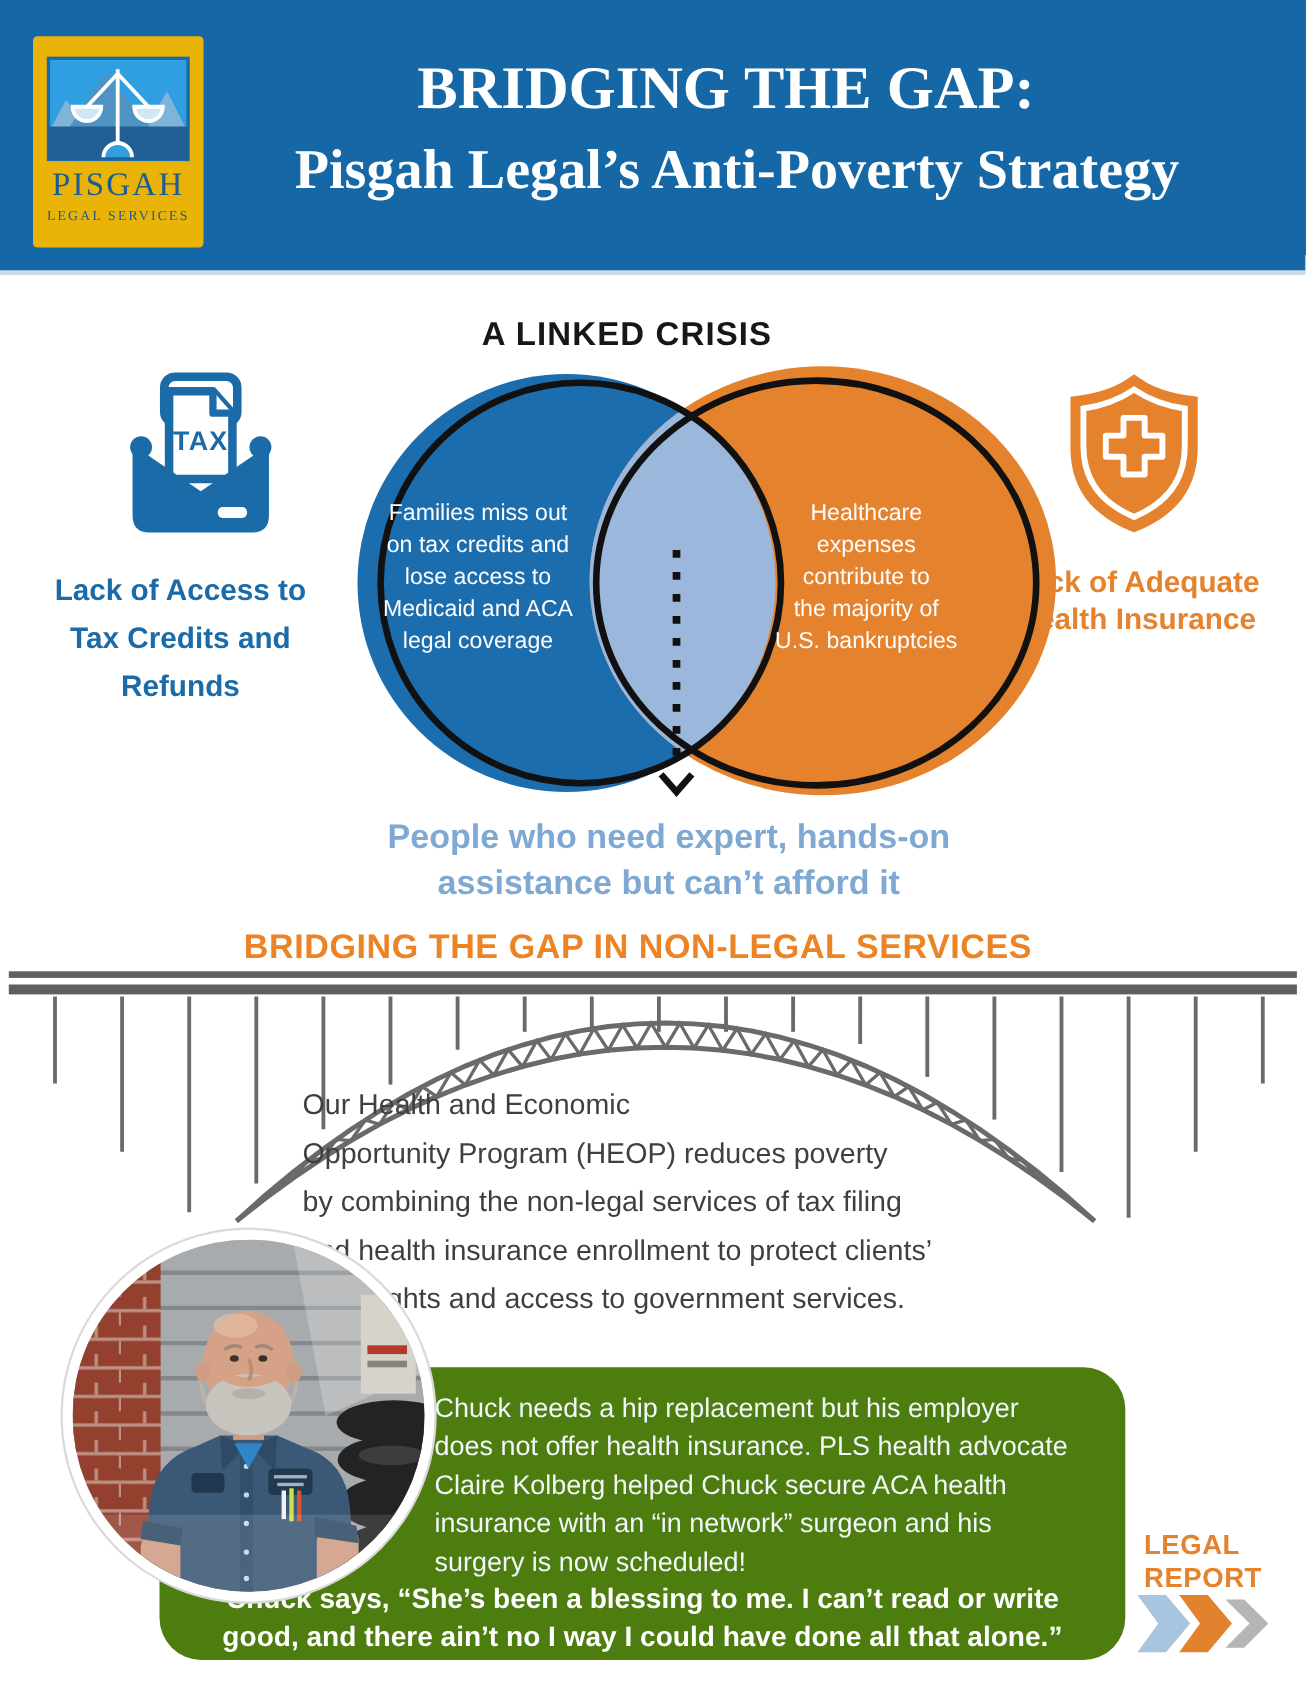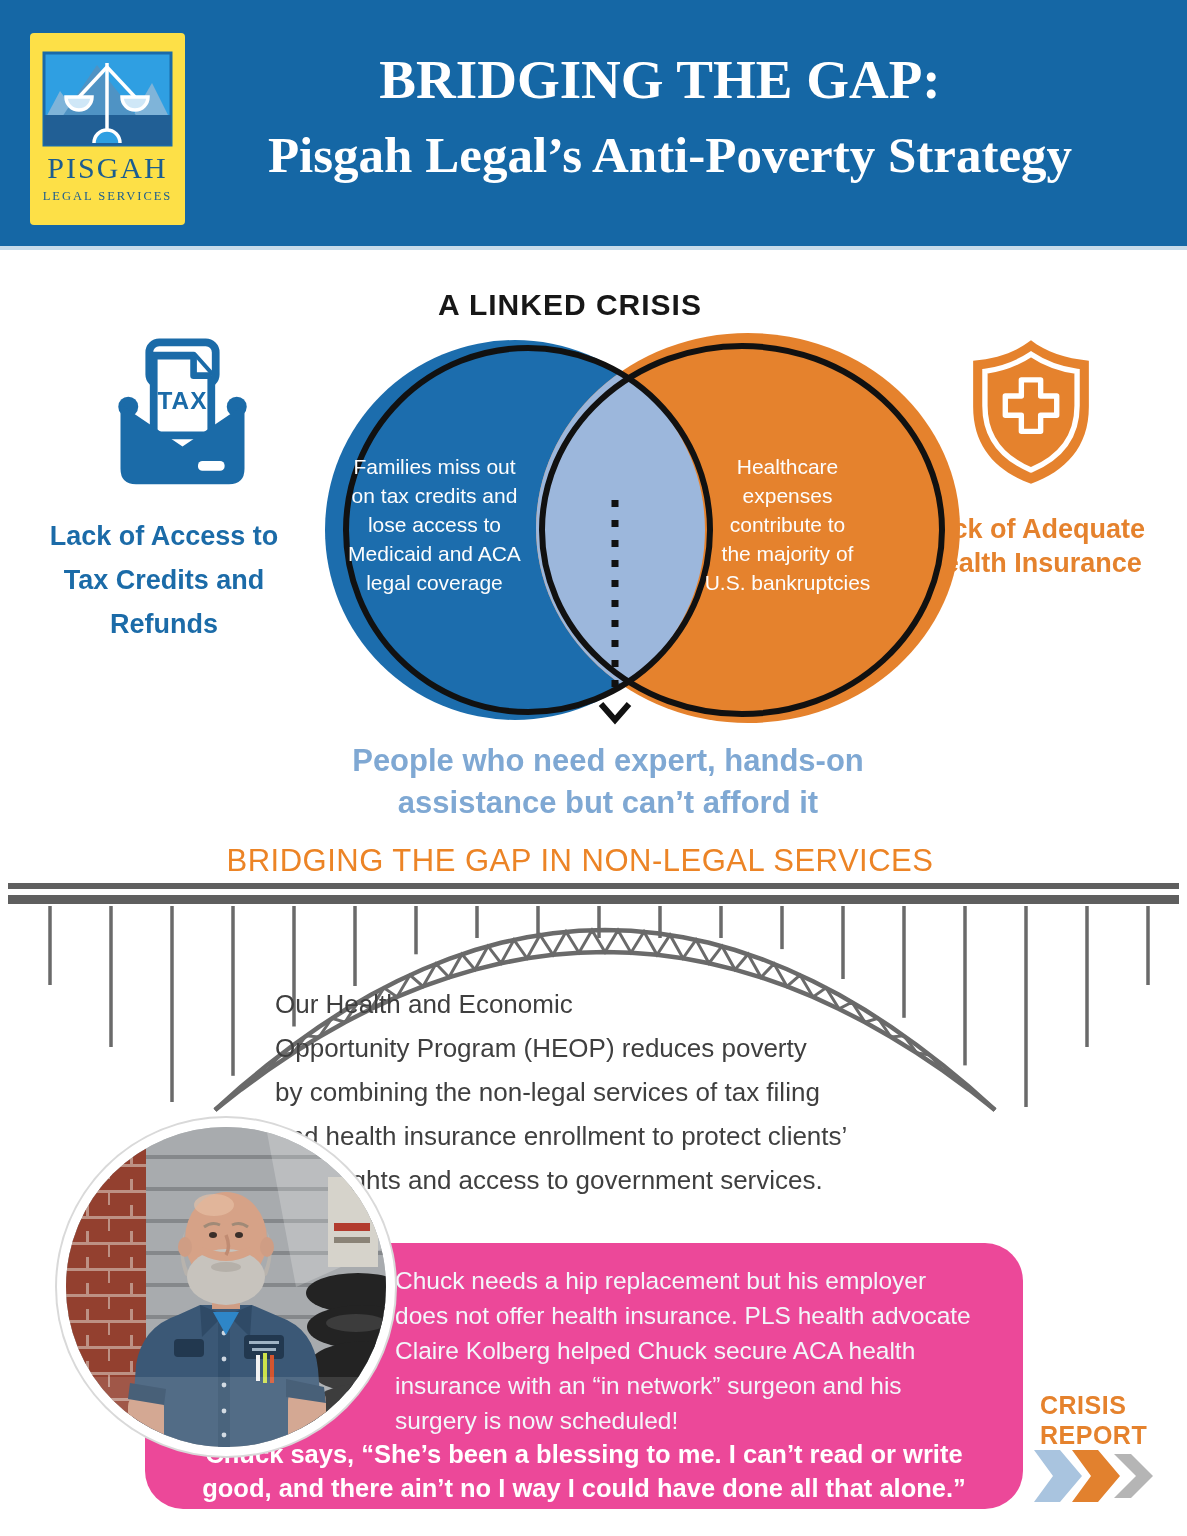--- a/index.html
+++ b/index.html
@@ -4,21 +4,21 @@
 <style>
   html,body{margin:0;padding:0;background:#ffffff;}
   .page{position:relative;width:1187px;height:1536px;background:#ffffff;overflow:hidden;
         font-family:"Liberation Sans",sans-serif;}
   .abs{position:absolute;}
   .prelines{white-space:pre-line;}
 
   
   .header{left:0;top:0;width:1187px;height:246px;background:#1567A5;}
   .header-strip{left:0;top:246px;width:1187px;height:4px;background:#c7dbea;}
-  .logo-card{left:30px;top:33px;width:155px;height:192px;background:#fde047;border-radius:4px;}
+  .logo-card{left:30px;top:33px;width:155px;height:192px;background:#eab308;border-radius:4px;}
   .logo-name{left:0;top:118px;width:155px;text-align:center;color:#1b5d90;
              font-family:"Liberation Serif",serif;font-size:30px;letter-spacing:2px;}
   .logo-sub{left:0;top:156px;width:155px;text-align:center;color:#1b5d90;
             font-family:"Liberation Serif",serif;font-size:12.5px;letter-spacing:2px;}
   .title1{left:140px;top:48px;width:1040px;text-align:center;color:#ffffff;
           font-family:"Liberation Serif",serif;font-weight:bold;font-size:55px;}
   .title2{left:150px;top:126px;width:1040px;text-align:center;color:#ffffff;
           font-family:"Liberation Serif",serif;font-weight:bold;font-size:51px;}
 
   
@@ -29,26 +29,26 @@
   .shield-label{left:900px;top:512px;width:266px;text-align:center;color:#E5822D;
                 font-size:27px;line-height:34px;font-weight:bold;}
   .venn-text{color:#fdfdfd;font-size:21px;line-height:29px;text-align:center;}
   .venn-left{left:342px;top:452px;width:185px;}
   .venn-right{left:695px;top:452px;width:185px;}
   .overlap-caption{left:128px;top:740px;width:960px;text-align:center;color:#7FA8D3;
                    font-size:31px;line-height:42px;font-weight:bold;}
 
   
   .bridge-heading{left:0;top:843px;width:1160px;text-align:center;color:#EC8426;
-                  font-size:31px;font-weight:normal;letter-spacing:.5px;}
+                  font-size:31px;font-weight:bold;letter-spacing:.5px;}
   .bridge-body{left:275px;top:982px;width:650px;text-align:left;color:#3f3f3f;
                font-size:26px;line-height:44px;}
 
   
-  .story-box{left:145px;top:1243px;width:878px;height:266px;background:#ec4899;border-radius:38px;}
+  .story-box{left:145px;top:1243px;width:878px;height:266px;background:#4d7c0f;border-radius:38px;}
   .story-par{left:250px;top:20px;width:625px;color:#f2f7fb;font-size:24.5px;line-height:35px;}
   .story-quote{left:10px;top:194px;width:858px;text-align:center;color:#ffffff;
                font-size:25.5px;line-height:34px;font-weight:bold;}
   .photo-circle{left:57px;top:1118px;width:320px;height:320px;border-radius:50%;
                 border:9px solid #ffffff;box-shadow:0 0 0 2px #d9d9d9;overflow:hidden;background:#b9bcbe;}
   .impact{left:1040px;top:1390px;width:130px;color:#E5822D;font-size:25px;line-height:30px;
           font-weight:bold;letter-spacing:.5px;}
 </style>
 </head>
 <body>
@@ -253,21 +253,21 @@
       <ellipse cx="160" cy="140" rx="15" ry="5" fill="#b5b0a9"></ellipse>
       <path d="M138,100 q8,-6 16,-2" stroke="#a08a77" stroke-width="3" fill="none"></path>
       <path d="M166,98 q8,-4 16,2" stroke="#a08a77" stroke-width="3" fill="none"></path>
       <ellipse cx="147" cy="108" rx="4" ry="3" fill="#3a2f2a"></ellipse>
       <ellipse cx="173" cy="108" rx="4" ry="3" fill="#3a2f2a"></ellipse>
       <path d="M160,108 q5,12 0,20" stroke="#c08b72" stroke-width="3.5" fill="none"></path>
       <rect x="0" y="250" width="320" height="70" fill="#ffffff" opacity="0.12"></rect>
     </svg>
   </div>
 
-  <div class="abs impact prelines">CRISIS
+  <div class="abs impact prelines">LEGAL
 REPORT</div>
   <svg class="abs" style="left:1034px;top:1448px" width="128" height="56" viewBox="0 0 128 56">
     <polygon points="0,2 26,2 48,28 26,54 0,54 19,28" fill="#A9C4DF"></polygon>
     <polygon points="38,2 64,2 86,28 64,54 38,54 57,28" fill="#E2812E"></polygon>
     <polygon points="80,6 97,6 119,28 97,50 80,50 102,28" fill="#B5B5B5"></polygon>
   </svg>
 
 </div>
 
 </body></html>

